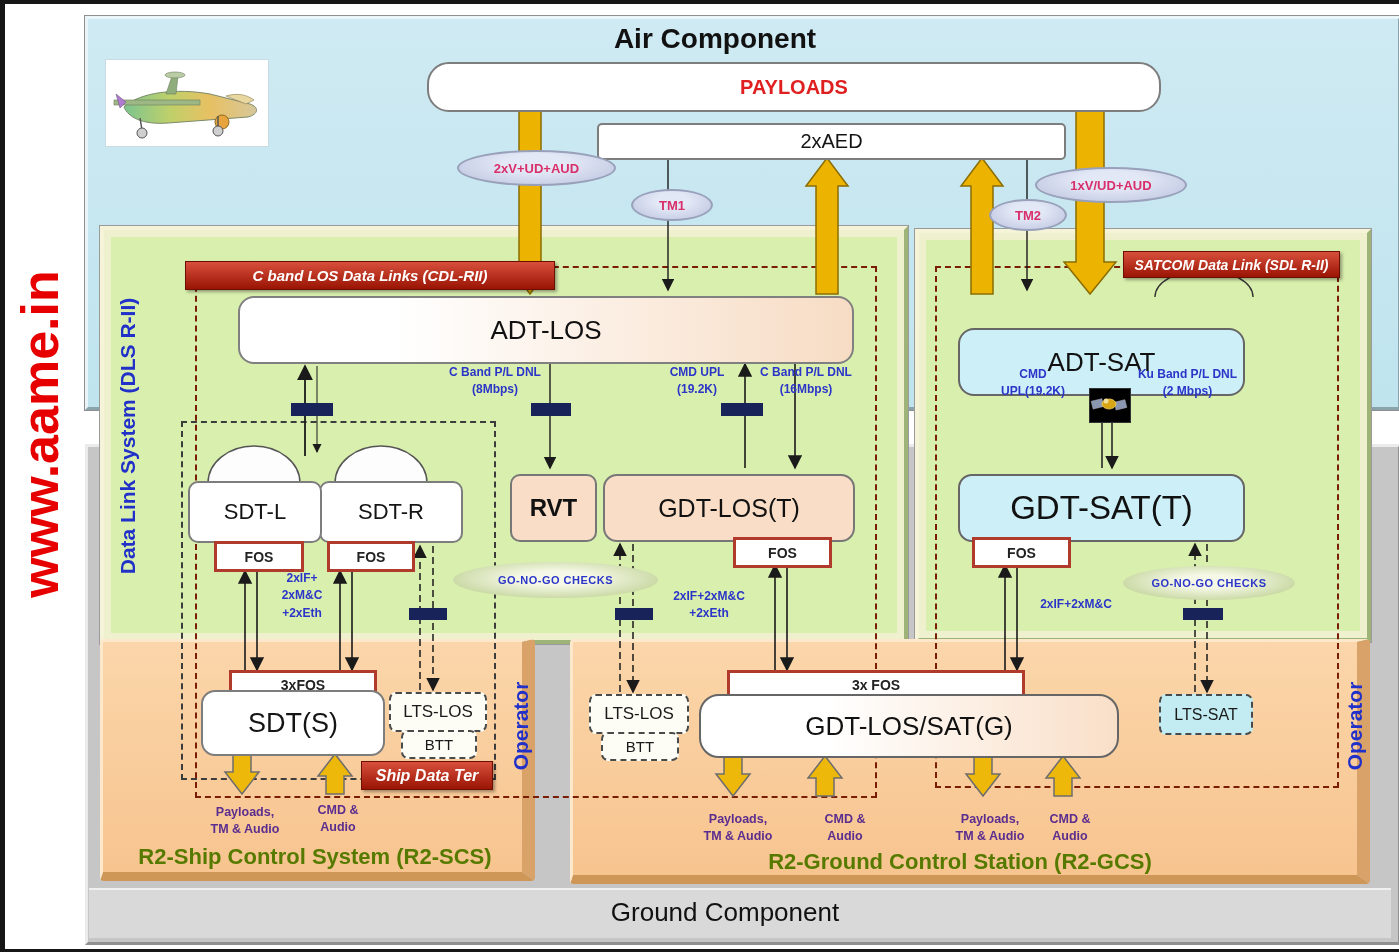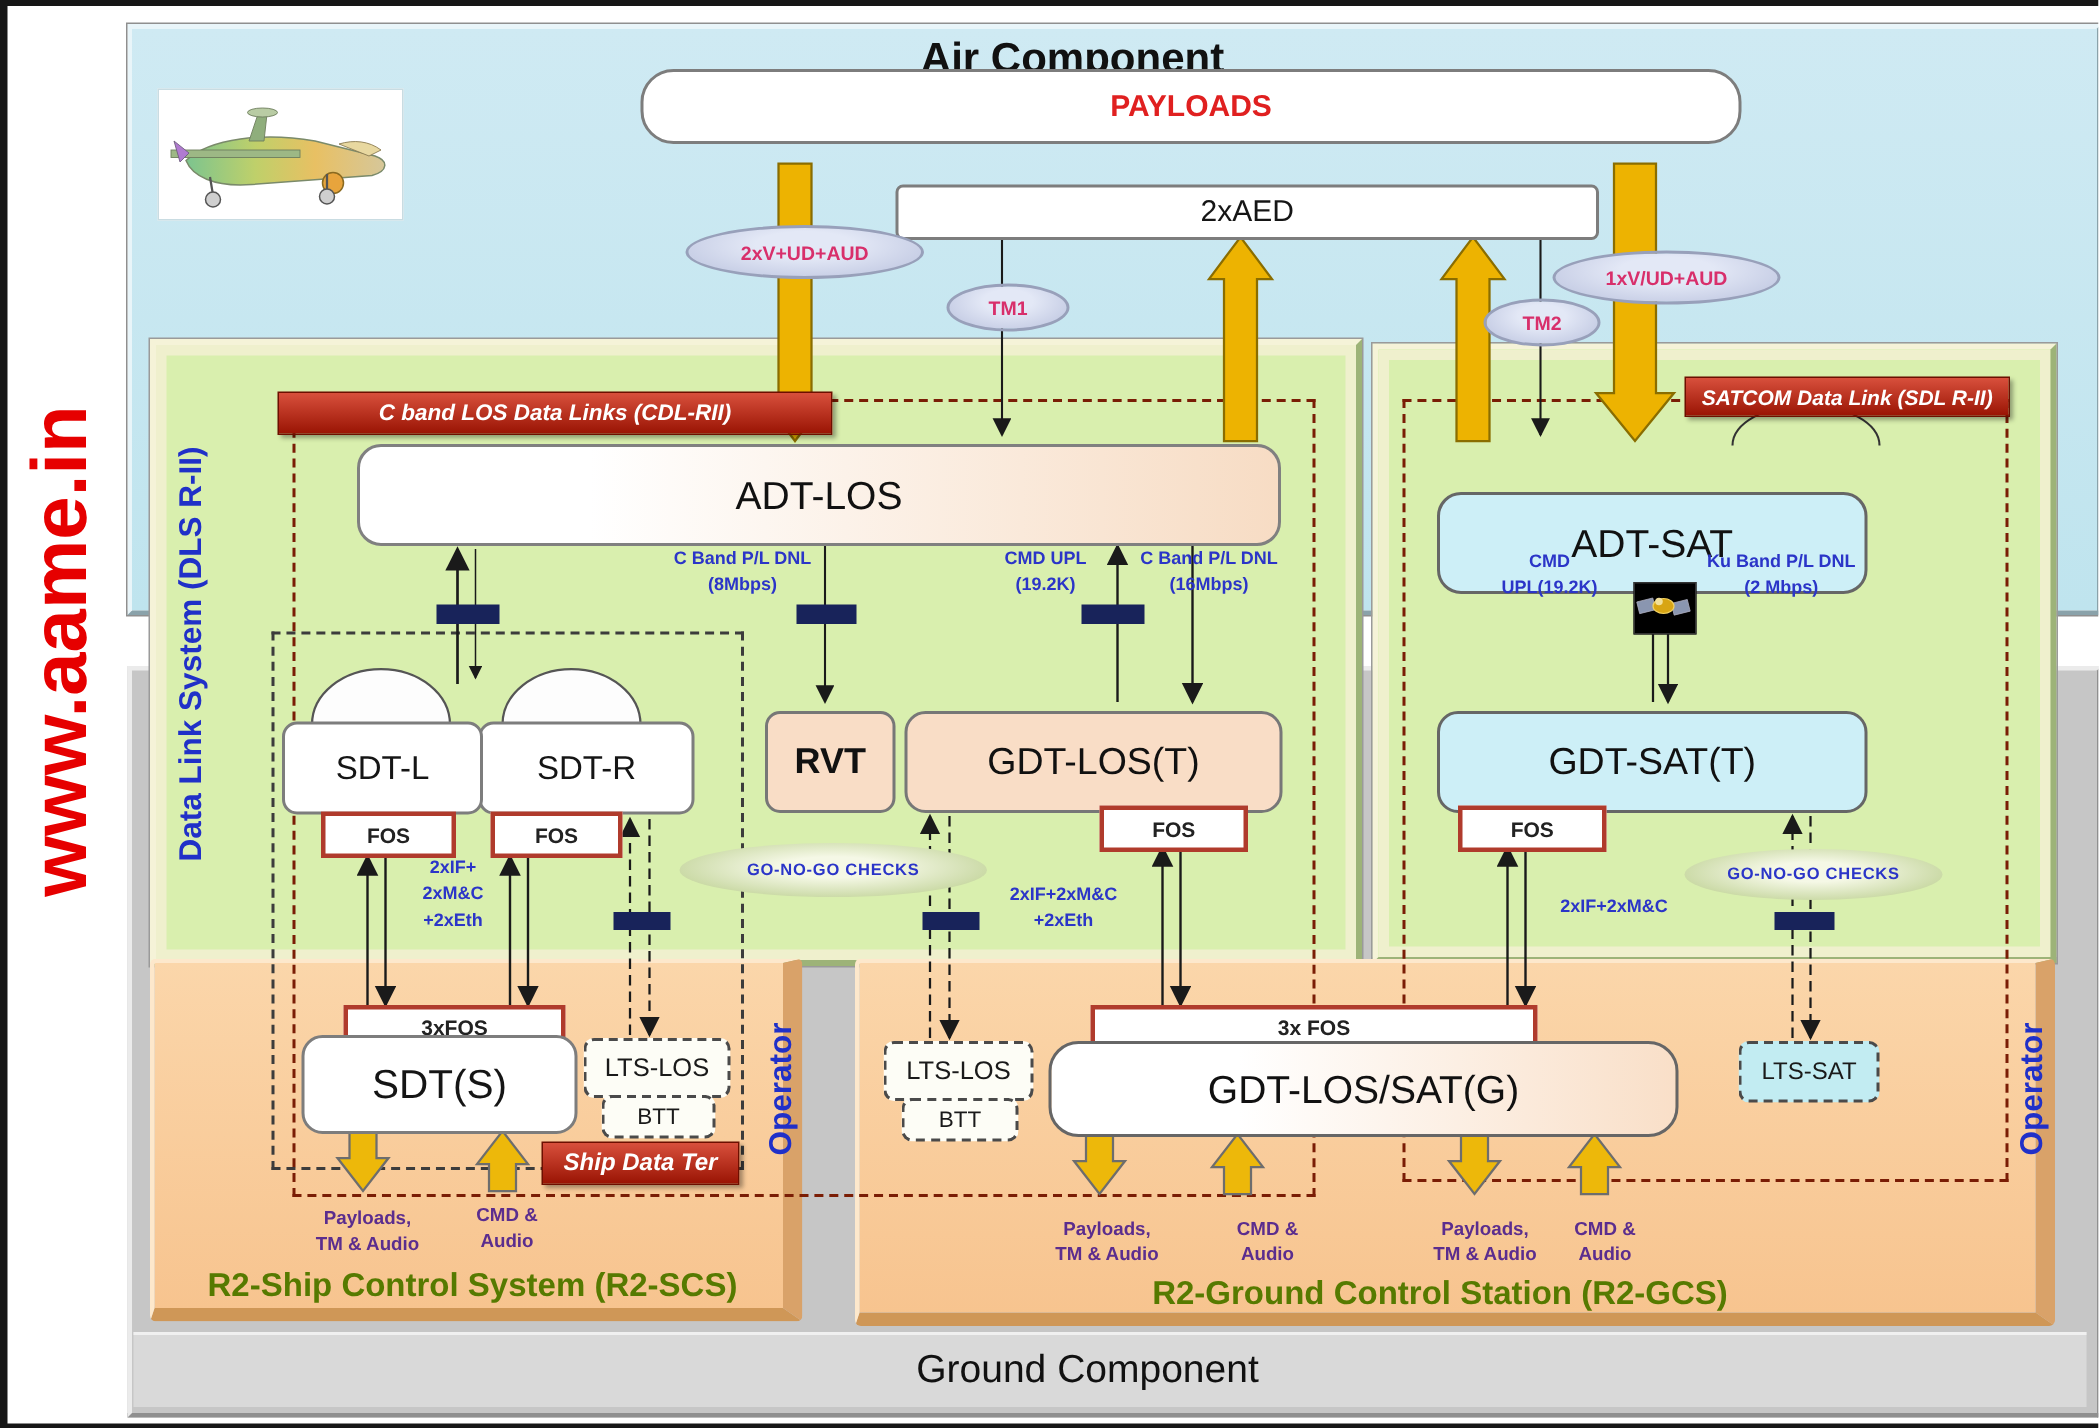--- a/index.html
+++ b/index.html
@@ -155,21 +155,21 @@
       <ellipse cx="69" cy="15" rx="10" ry="3" fill="#b9ccA4" stroke="#6e7e5e" stroke-width=".6"></ellipse>
       <circle cx="116" cy="62" r="7" fill="#e8a43c" stroke="#8a6a20" stroke-width="1"></circle>
       <path d="M34,58 L36,70 M112,56 L112,68" stroke="#555" stroke-width="1.5"></path>
       <circle cx="36" cy="73" r="5" fill="#cfcfcf" stroke="#555" stroke-width="1"></circle>
       <circle cx="112" cy="71" r="5" fill="#cfcfcf" stroke="#555" stroke-width="1"></circle>
       <path d="M20,42 L10,34 L14,48 z" fill="#b07ad0" stroke="#6e5e7e" stroke-width=".6"></path>
       <path d="M120,36 C130,33 140,34 148,40 L140,44 z" fill="#e8d8a0" stroke="#8a7a50" stroke-width=".6"></path>
     </svg>
   </div>
 
-  <div class="abs flexc wbox content" style="left:422px;top:42px;width:730px;height:46px;border-radius:22px;">
+  <div class="abs flexc wbox content" style="left:422px;top:58px;width:730px;height:46px;border-radius:22px;">
     <span style="color:#e02020;font-weight:bold;font-size:20px;">PAYLOADS</span>
   </div>
 
   <div class="abs flexc wbox content" style="left:592px;top:119px;width:465px;height:33px;border-radius:5px;font-size:20px;">2xAED</div>
 
   <div class="abs flexc bubble content" style="left:452px;top:146px;width:155px;height:32px;">2xV+UD+AUD</div>
   <div class="abs flexc bubble content" style="left:626px;top:185px;width:78px;height:28px;">TM1</div>
   <div class="abs flexc bubble content" style="left:984px;top:195px;width:74px;height:28px;">TM2</div>
   <div class="abs flexc bubble content" style="left:1030px;top:163px;width:148px;height:32px;">1xV/UD+AUD</div>
 
@@ -202,21 +202,21 @@
 
   <div class="abs flexc wbox content" style="left:314px;top:477px;width:140px;height:58px;border-radius:10px;font-size:22px;">SDT-R</div>
   <div class="abs flexc wbox content" style="left:183px;top:477px;width:130px;height:58px;border-radius:10px;font-size:22px;">SDT-L</div>
   <div class="abs flexc fos content" style="left:209px;top:537px;width:84px;height:25px;">FOS</div>
   <div class="abs flexc fos content" style="left:322px;top:537px;width:82px;height:25px;">FOS</div>
 
   <div class="abs flexc content" style="left:505px;top:470px;width:83px;height:64px;background:#f9ddc6;border:2px solid #777;border-radius:10px;font-size:24px;font-weight:bold;color:#111;">RVT</div>
   <div class="abs flexc content" style="left:598px;top:470px;width:248px;height:64px;background:#f9ddc6;border:2px solid #777;border-radius:14px;font-size:25px;color:#111;">GDT-LOS(T)</div>
   <div class="abs flexc fos content" style="left:728px;top:533px;width:93px;height:25px;">FOS</div>
 
-  <div class="abs flexc content" style="left:953px;top:470px;width:283px;height:64px;background:#cdeff7;border:2px solid #666;border-radius:14px;font-size:25px;color:#111;">GDT-SAT(T)</div>
+  <div class="abs flexc content" style="left:953px;top:470px;width:283px;height:64px;background:#cdeff7;border:2px solid #666;border-radius:14px;font-size:33px;color:#111;">GDT-SAT(T)</div>
   <div class="abs flexc fos content" style="left:967px;top:533px;width:93px;height:25px;">FOS</div>
 
   <div class="abs flexc gonogo content" style="left:448px;top:558px;width:205px;height:36px;">GO-NO-GO  CHECKS</div>
   <div class="abs flexc gonogo content" style="left:1118px;top:562px;width:172px;height:34px;">GO-NO-GO  CHECKS</div>
 
   <div class="bluelbl" style="left: 260px; top: 566px; width: 74px; white-space: pre-line;">2xIF+
 2xM&amp;C
 +2xEth</div>
   <div class="bluelbl" style="left: 648px; top: 584px; width: 112px; white-space: pre-line;">2xIF+2xM&amp;C
 +2xEth</div>

